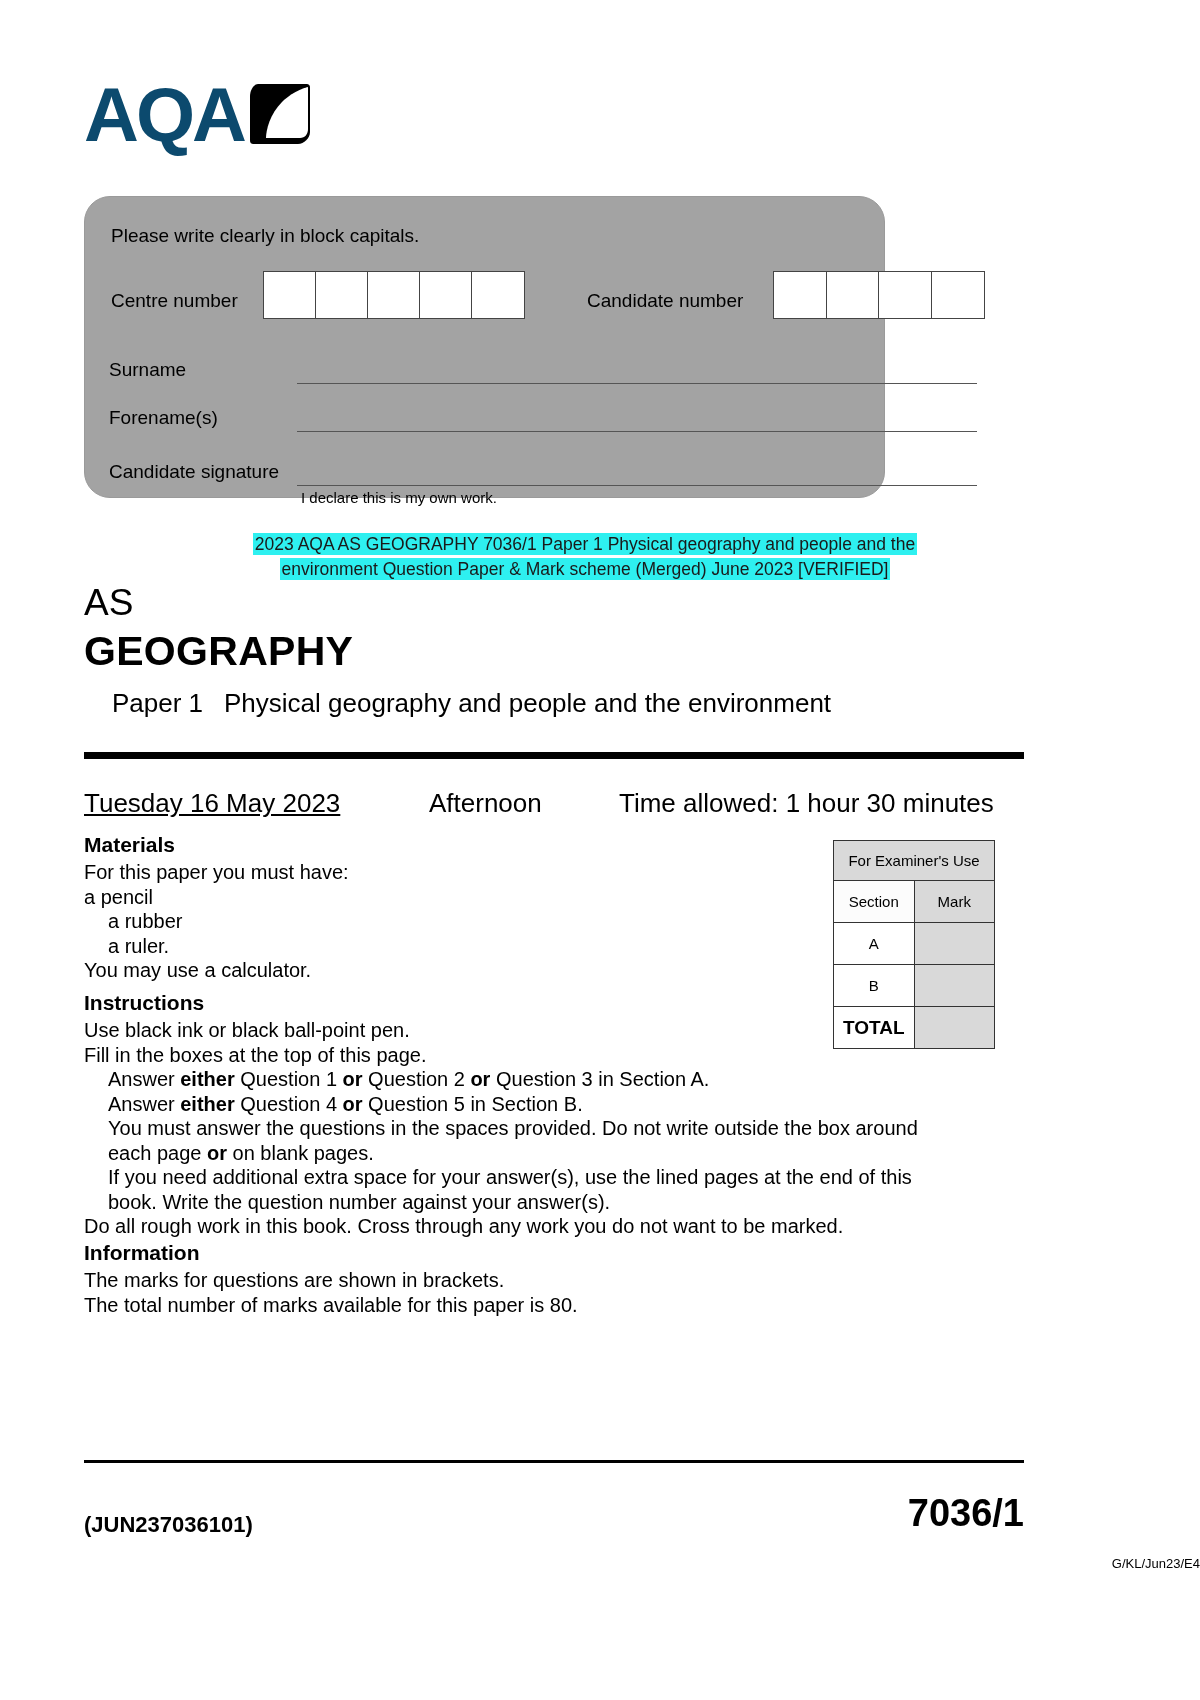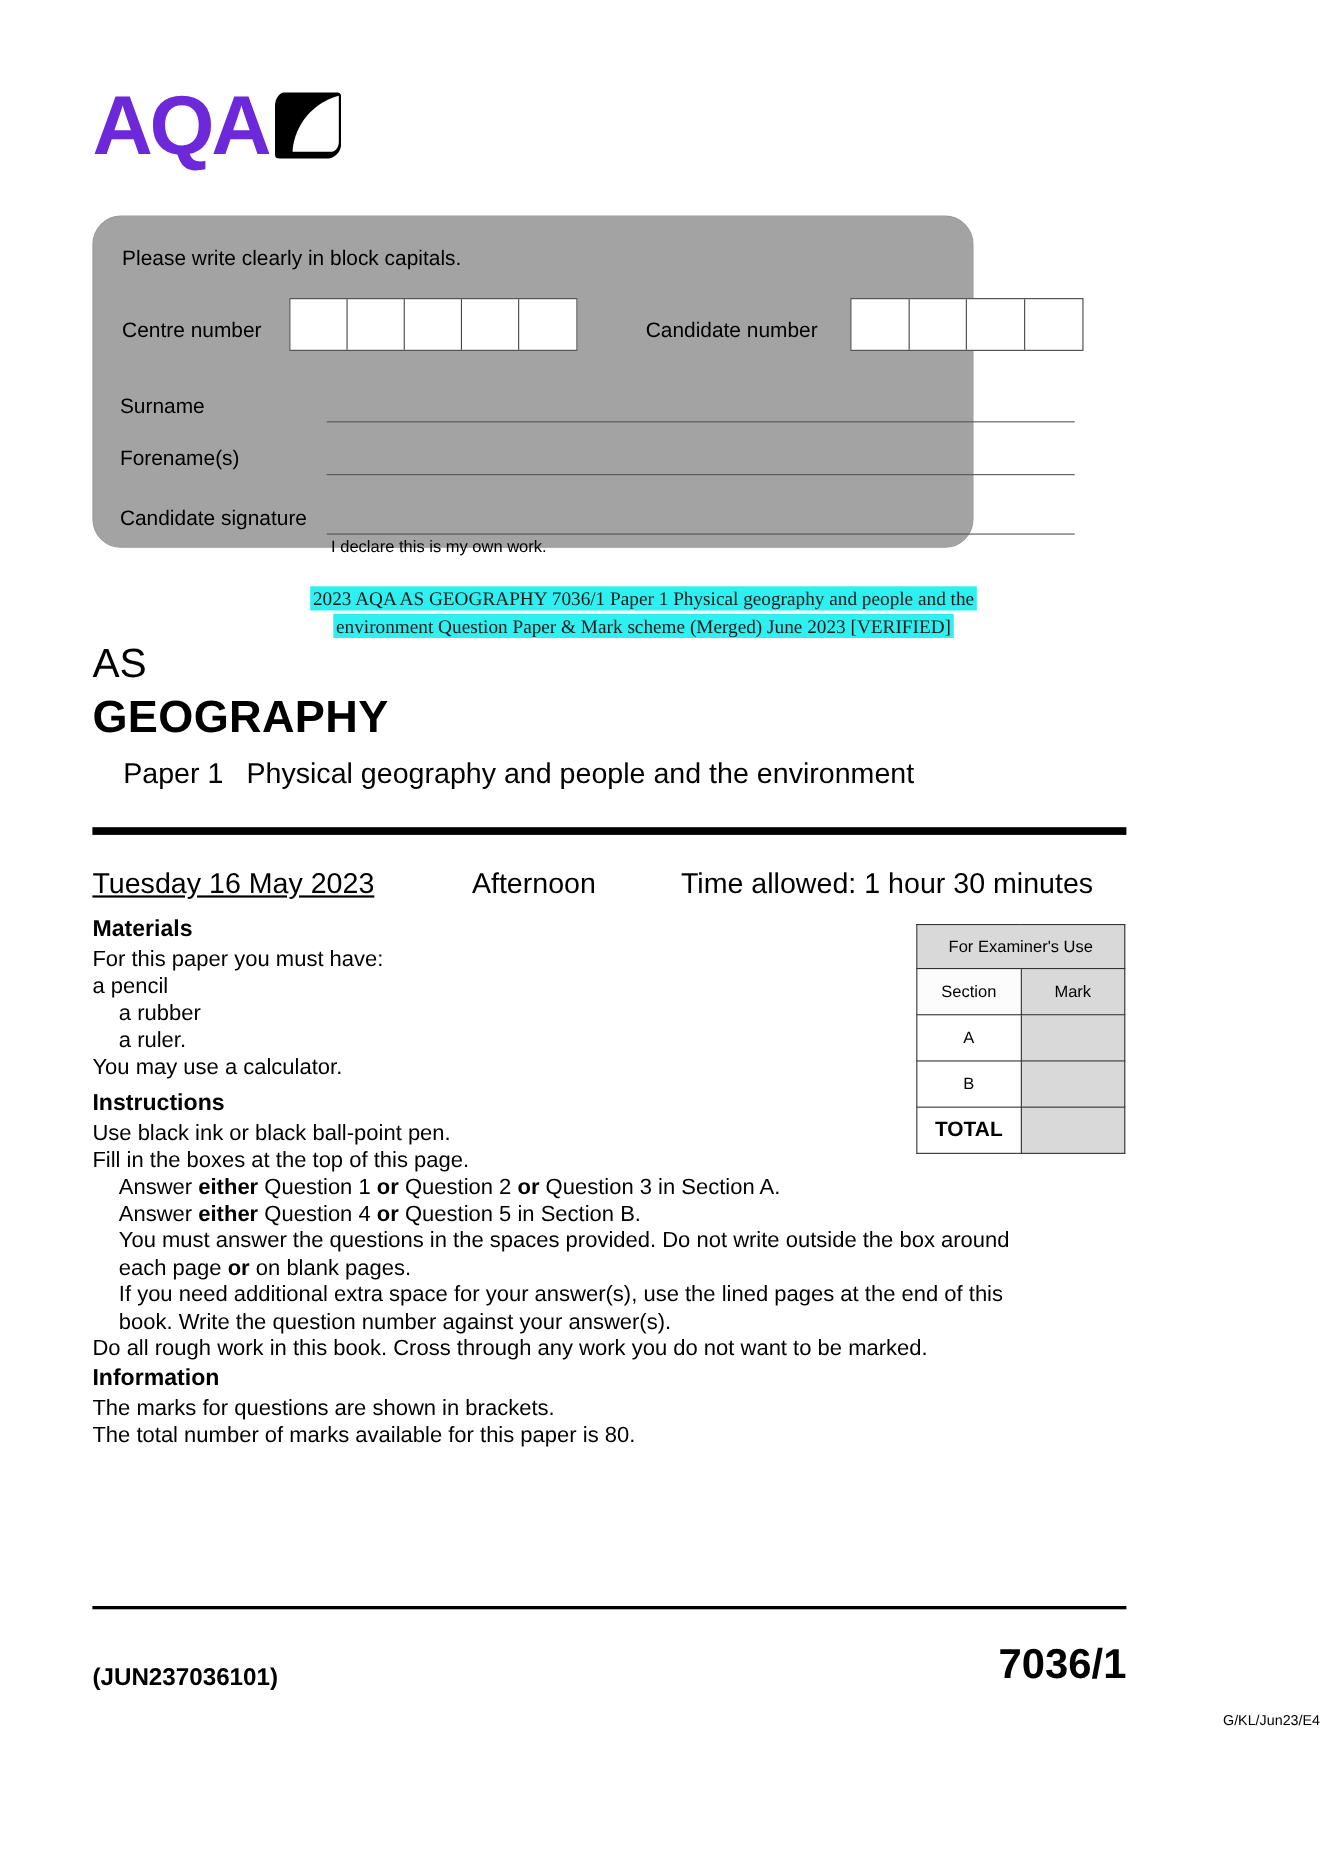--- a/index.html
+++ b/index.html
@@ -25,21 +25,21 @@
     top: 78px;
     display: flex;
     align-items: flex-start;
   }
   .logo-text {
     font-family: "Liberation Sans", sans-serif;
     font-weight: bold;
     font-size: 76px;
     letter-spacing: -3px;
     line-height: 74px;
-    color: #6d28d9;
+    color: #0c4a6e;
   }
   .logo-mark {
     margin-left: 4px;
     margin-top: 4px;
   }
 
   
   .details-box {
     position: absolute;
     left: 84px;
@@ -112,21 +112,20 @@
     text-align: center;
     font-size: 17.5px;
     line-height: 25px;
     color: #1a1a1a;
   }
   .banner span.hl {
     background: #2ef0f0;
     box-decoration-break: clone;
     -webkit-box-decoration-break: clone;
     padding: 1px 2px;
-    font-family: Liberation Serif, serif;
   }
 
   
   .as-title {
     position: absolute;
     left: 84px;
     top: 582px;
     font-size: 37px;
   }
   .subject-title {
@@ -199,21 +198,21 @@
   .instructions-body { top: 1018px; }
 
   .information-head { top: 1241px; }
   .information-body { top: 1268px; }
 
   
   .ex-table {
     position: absolute;
     left: 833px;
     top: 840px;
-    width: 190px;
+    width: 162px;
     border-collapse: collapse;
     font-size: 15px;
     table-layout: fixed;
   }
   .ex-table td {
     border: 1.6px solid #333;
     text-align: center;
     height: 42px;
     box-sizing: border-box;
   }

